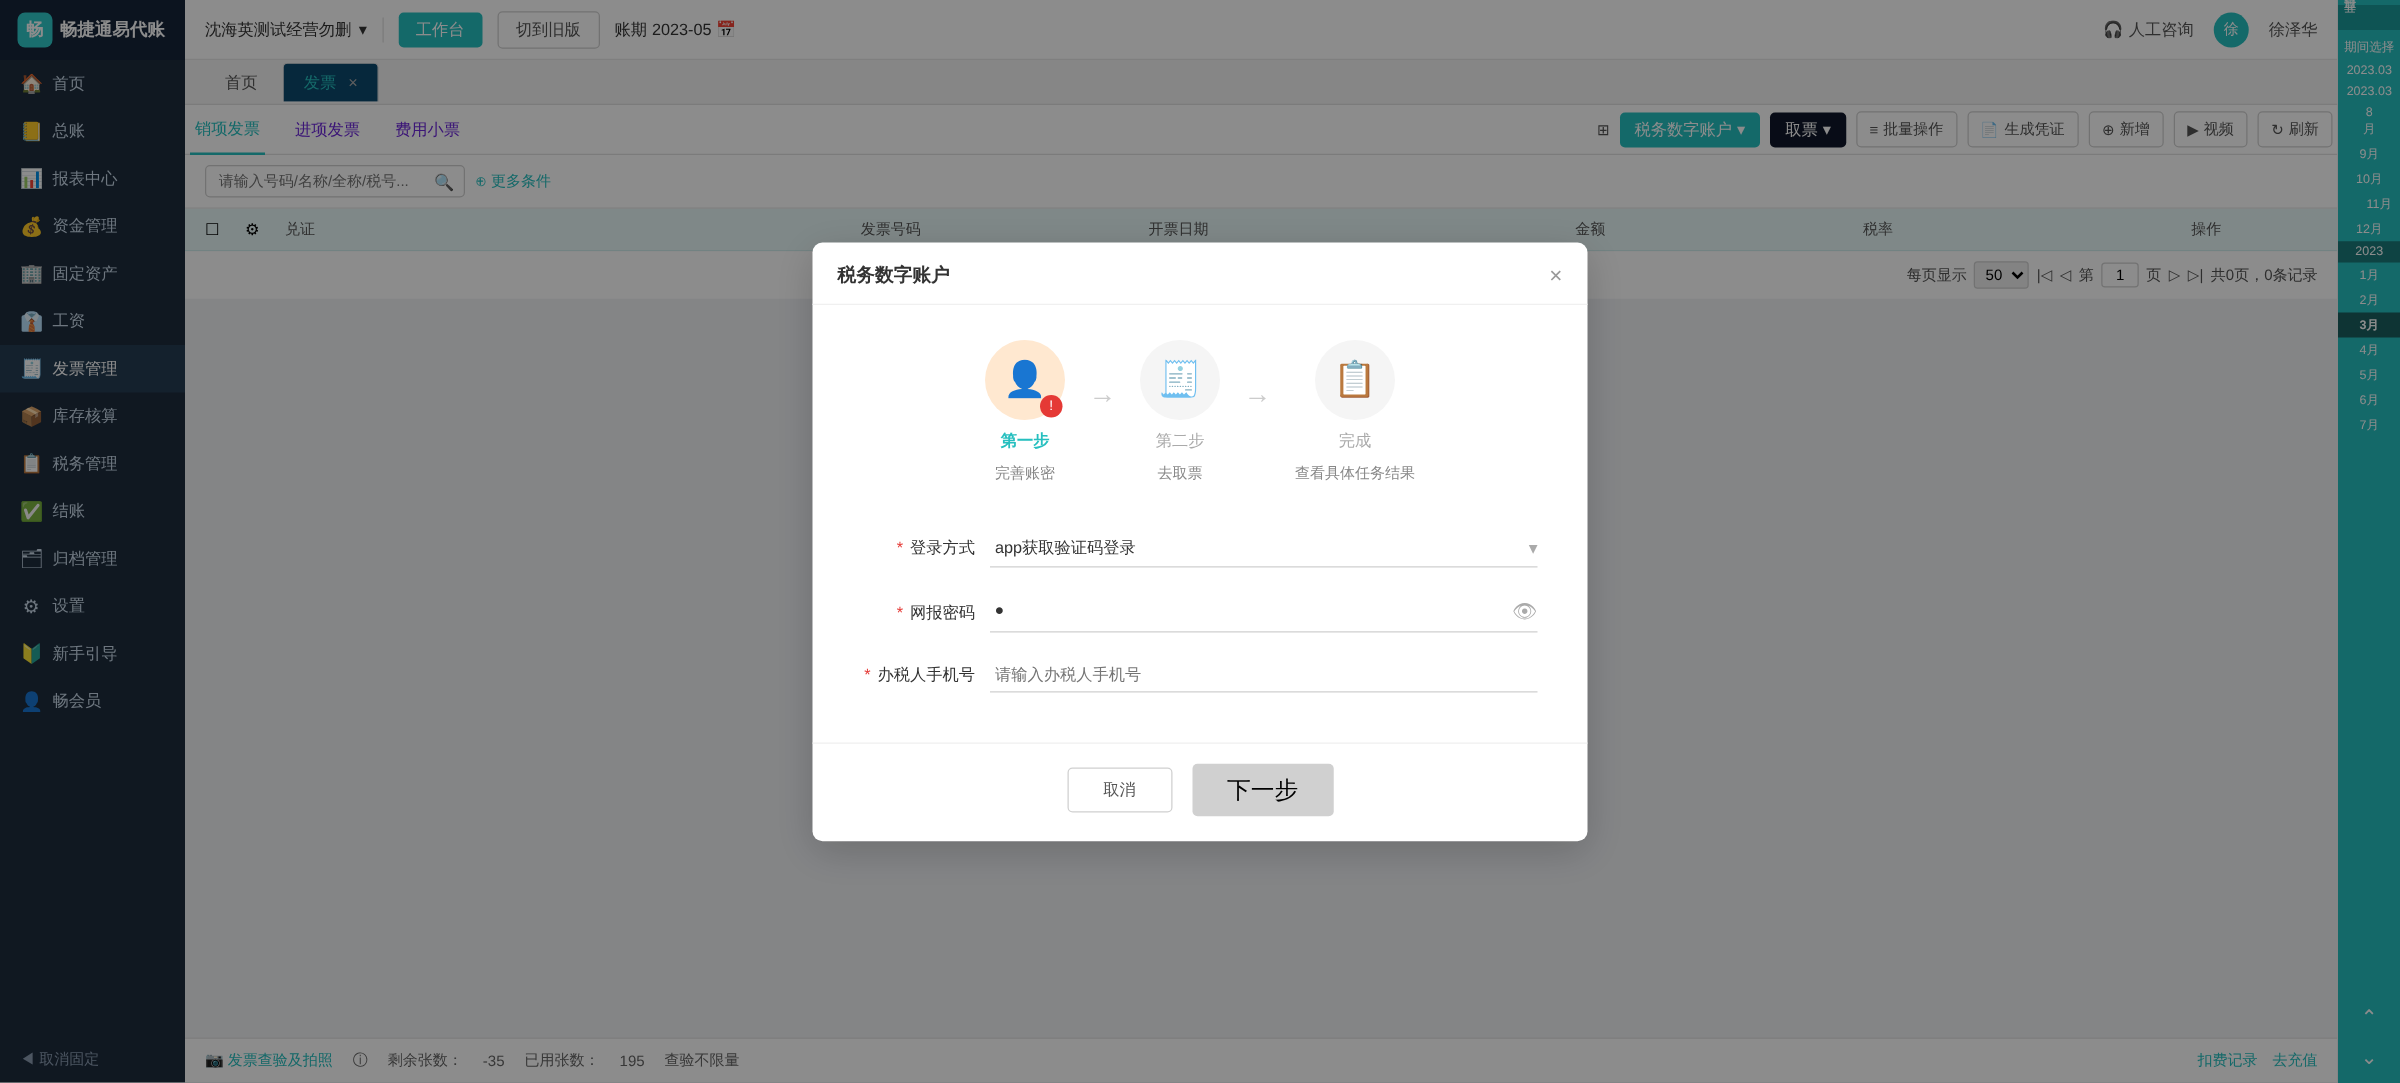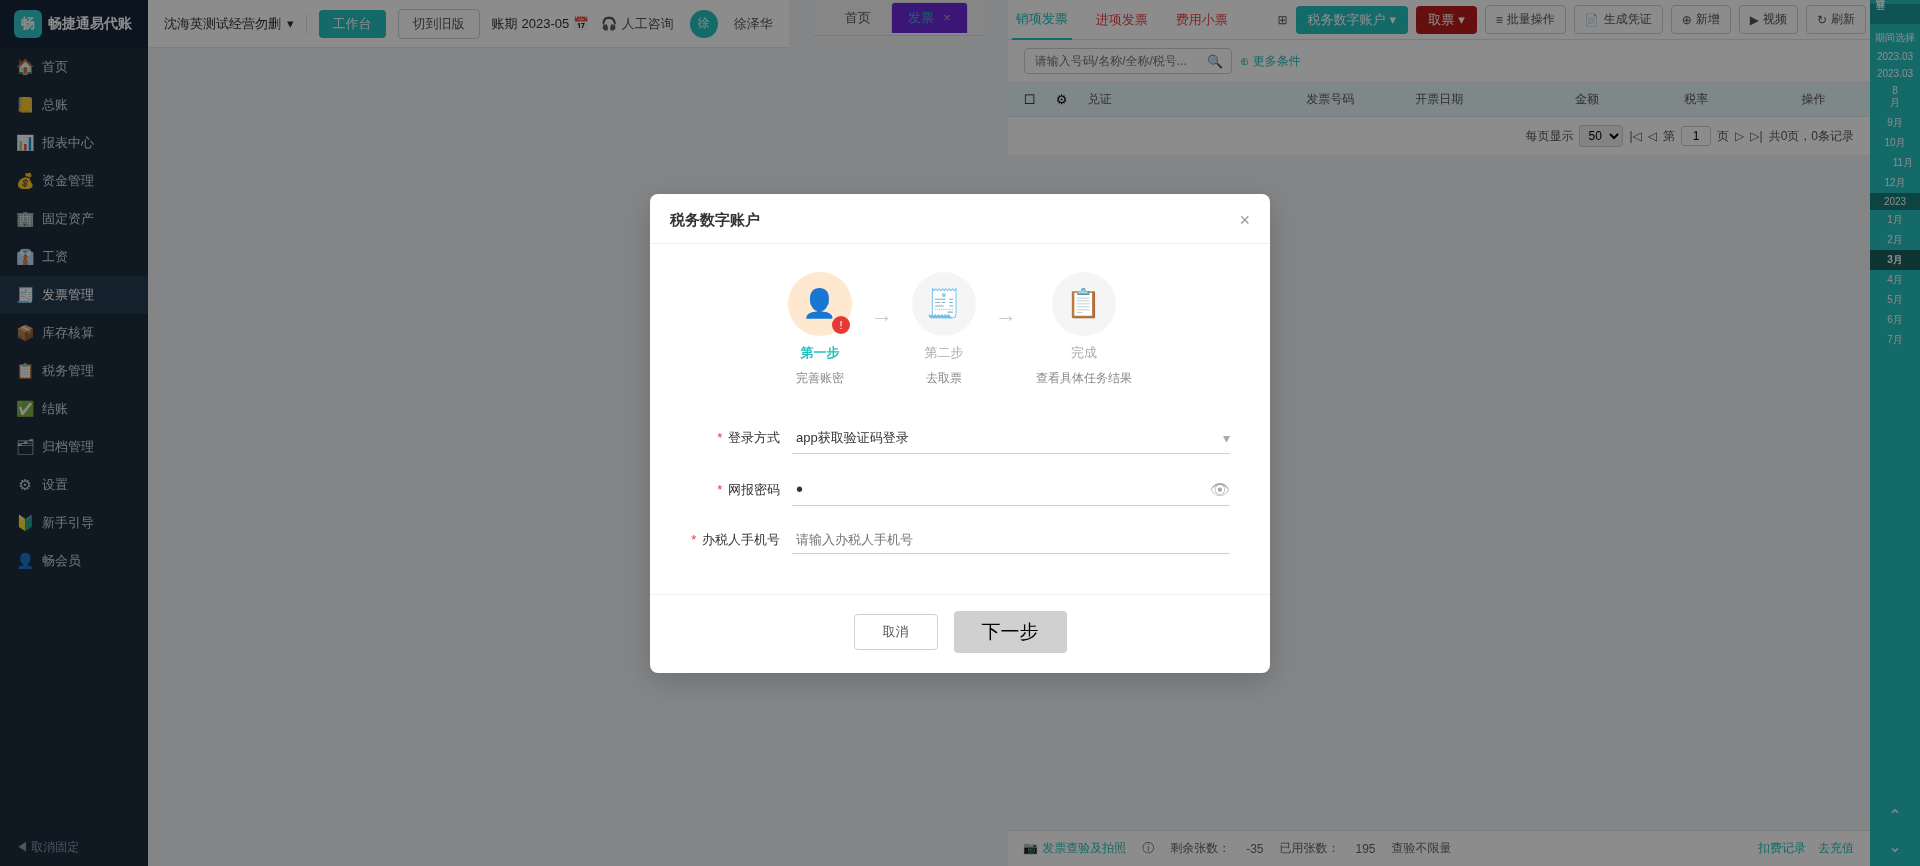--- a/index.html
+++ b/index.html
@@ -52,23 +52,22 @@
       display: flex;
       align-items: center;
       gap: 6px;
       cursor: pointer;
     }
 
     
     .main {
       flex: 1;
       display: flex;
-      flex-direction: row;
+      flex-direction: column;
       overflow: hidden;
-      gap: 24px;
     }
 
     
     .topbar {
       height: 48px;
       background: #fff;
       display: flex;
       align-items: center;
       padding: 0 16px;
       gap: 12px;
@@ -122,21 +121,21 @@
       gap: 4px;
     }
     .tab-item {
       padding: 6px 16px;
       border-radius: 4px 4px 0 0;
       font-size: 13px;
       cursor: pointer;
       color: #555;
     }
     .tab-item.active {
-      background: #6d28d9;
+      background: #0c4a6e;
       color: #26bfbf;
       border: 1px solid #e0e0e0;
       border-bottom: 1px solid #fff;
     }
 
     
     .page-content {
       flex: 1;
       overflow: auto;
       padding: 0;
@@ -148,21 +147,21 @@
       display: flex;
       align-items: center;
       padding: 0 4px;
       background: #fff;
       border-bottom: 1px solid #e0e0e0;
       height: 40px;
       gap: 20px;
     }
     .inner-tab {
       font-size: 13px;
-      color: #ef4444;
+      color: #6d28d9;
       cursor: pointer;
       padding: 0 4px;
       height: 40px;
       display: flex;
       align-items: center;
     }
     .inner-tab.active {
       color: #26bfbf;
       border-bottom: 2px solid #26bfbf;
     }
@@ -178,21 +177,21 @@
       border: none;
       border-radius: 4px;
       padding: 5px 12px;
       font-size: 13px;
       cursor: pointer;
       display: flex;
       align-items: center;
       gap: 4px;
     }
     .btn-qupiao {
-      background: #b91c1c;
+      background: #0f172a;
       color: #fff;
       border: none;
       border-radius: 4px;
       padding: 5px 12px;
       font-size: 13px;
       cursor: pointer;
       display: flex;
       align-items: center;
       gap: 4px;
     }

